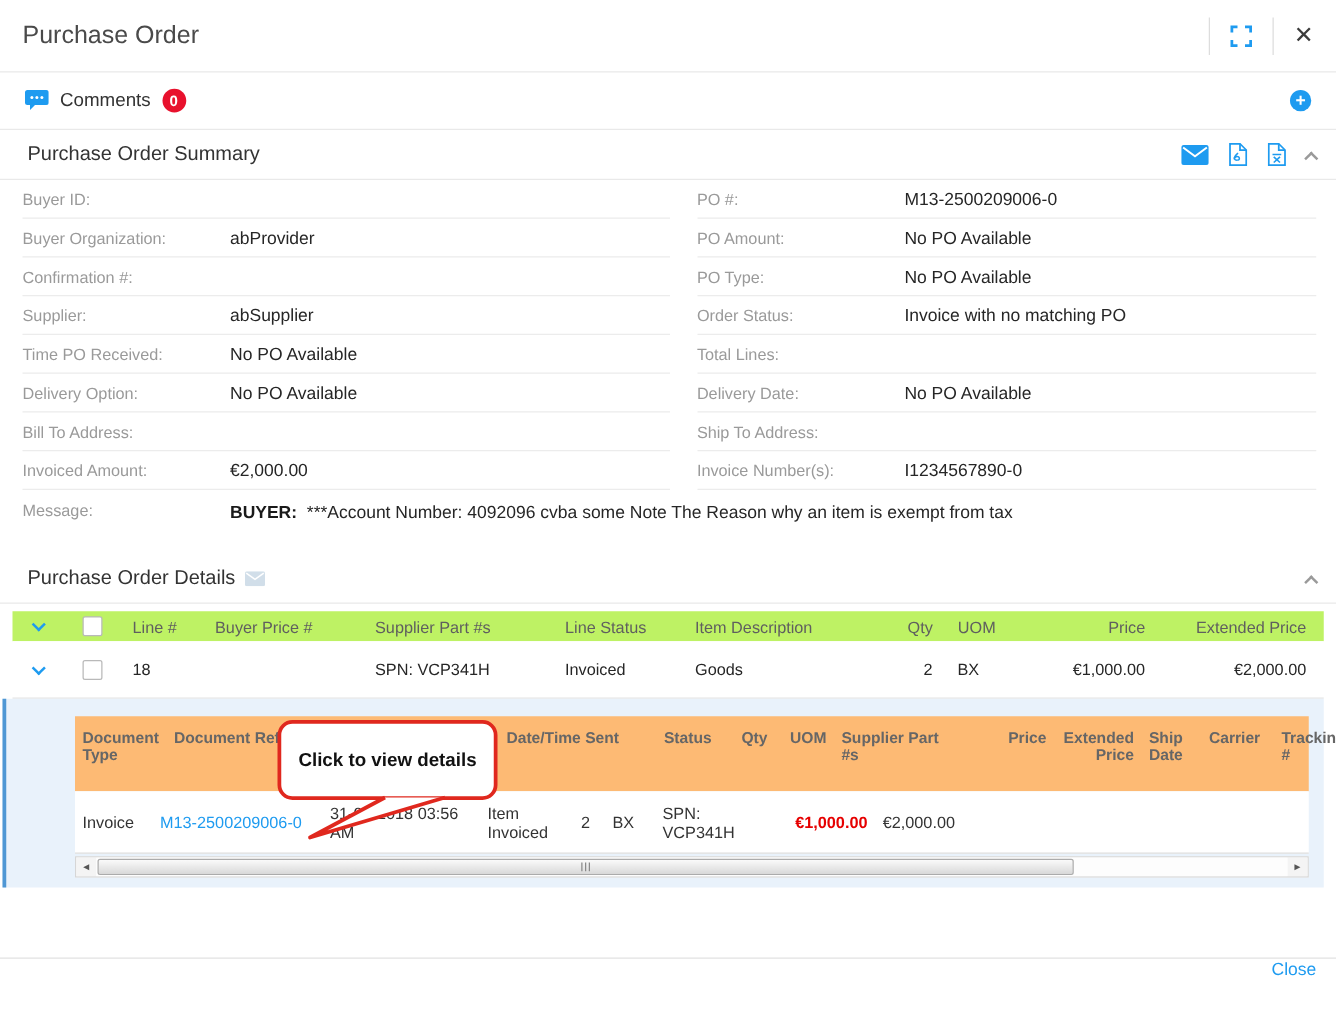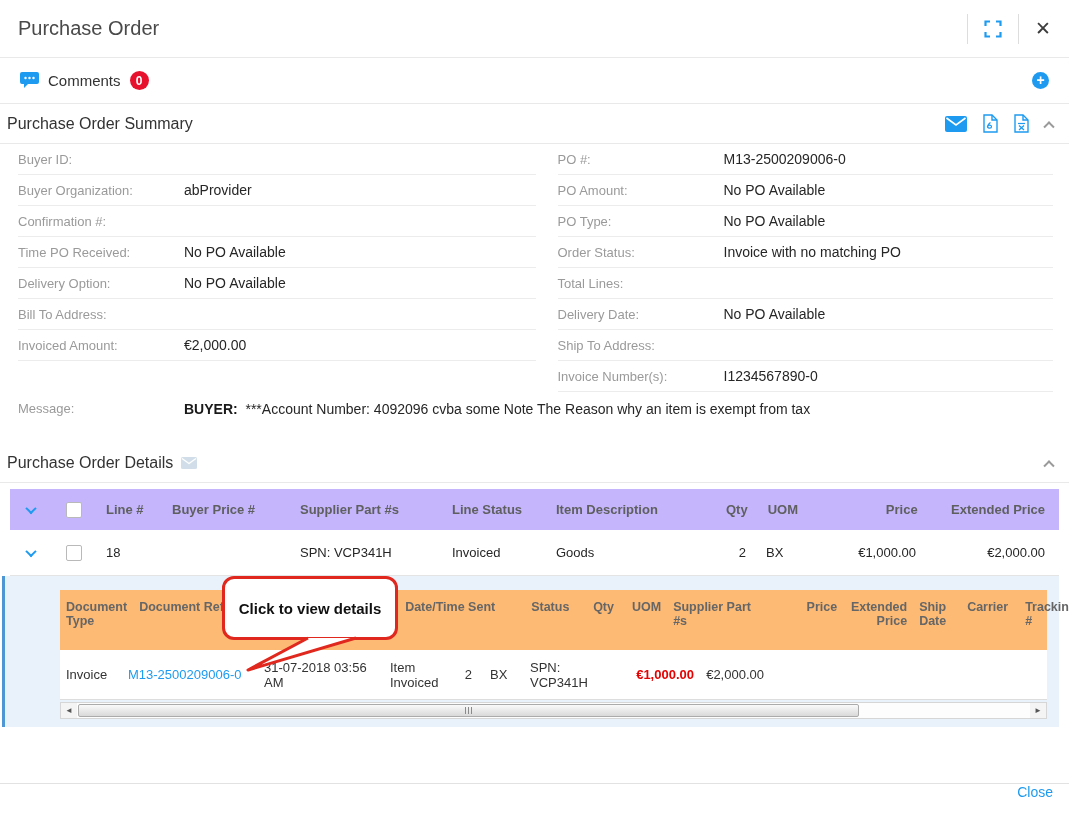--- a/index.html
+++ b/index.html
@@ -22,21 +22,21 @@
   .comments-left { display:flex; align-items:center; gap:9px; cursor:pointer; }
   .comments-label { font-size:15px; color:#333; }
   .badge { min-width:19px; height:19px; border-radius:50%; background:#e8112d; color:#fff;
     font-size:12px; font-weight:bold; display:flex; align-items:center; justify-content:center; }
   .plus-btn { width:17px; height:17px; border-radius:50%; background:#1e9bf0; color:#fff;
     border:none; font-size:14px; line-height:15px; font-weight:bold; cursor:pointer;
     display:flex; align-items:center; justify-content:center; padding:0; }
 
   
   .section-head { display:flex; align-items:center; justify-content:space-between;
-    height:40px; padding:0 16px 0 7px; border-bottom:1px solid #e9e9e9; }
+    height:40px; padding:0 16px 0 22px; border-bottom:1px solid #e9e9e9; }
   .section-title { font-size:16px; font-weight:400; color:#333; display:flex; align-items:center; gap:8px; }
   .head-icons { display:flex; align-items:center; gap:16px; }
   .chev { display:inline-block; width:8px; height:8px; border-right:2px solid #9a9a9a;
     border-bottom:2px solid #9a9a9a; }
   .chev-up { transform:rotate(-135deg) translate(-2px,-2px); }
   .chev-down-blue { border-color:#1e9bf0; transform:rotate(45deg) translate(-1px,-1px); }
 
   
   .summary-grid { display:flex; padding:0 16px 0 18px; }
   .sum-col { width:50%; }
@@ -44,21 +44,21 @@
   .srow { display:flex; align-items:center; height:31px; border-bottom:1px solid #ececec; }
   .lbl { width:166px; flex:0 0 166px; font-size:13px; color:#9a9a9a; }
   .val { font-size:14px; color:#262626; }
   .message-row { display:flex; align-items:center; height:33px; padding:0 16px 0 18px; }
   .message-row .val b { font-weight:bold; color:#1a1a1a; }
 
   
   .details-section { margin-top:18px; }
   .po-table { margin:6px 10px 0 10px; font-size:13px; }
   .trow { display:flex; align-items:center; }
-  .thead { background:#c4b5fd; height:41px; font-weight:bold; color:#5f5f5f; }
+  .thead { background:#bef264; height:24px; font-weight:normal; color:#5f5f5f; }
   .tdata { background:#fff; height:46px; border-bottom:1px solid #e4e4e4; color:#262626; }
   .cell { padding:0 10px; }
   .c-exp { flex:0 0 42px; display:flex; justify-content:center; }
   .c-chk { flex:0 0 44px; display:flex; justify-content:center; }
   .c-line { flex:0 0 66px; }
   .c-buyer { flex:0 0 128px; }
   .c-part { flex:0 0 152px; }
   .c-status { flex:0 0 104px; }
   .c-desc { flex:0 0 170px; }
   .c-qty { flex:0 0 40px; text-align:right; }
@@ -184,20 +184,24 @@
             <span class="lbl">Buyer ID:</span>
             <span class="val"></span>
           </div>
         <div class="srow">
             <span class="lbl">Buyer Organization:</span>
             <span class="val">abProvider</span>
           </div>
         <div class="srow">
             <span class="lbl">Confirmation #:</span>
             <span class="val"></span>
+          </div>
+        <div class="srow">
+            <span class="lbl">Supplier:</span>
+            <span class="val">abSupplier</span>
           </div>
         <div class="srow">
             <span class="lbl">Time PO Received:</span>
             <span class="val">No PO Available</span>
           </div>
         <div class="srow">
             <span class="lbl">Delivery Option:</span>
             <span class="val">No PO Available</span>
           </div>
         <div class="srow">

